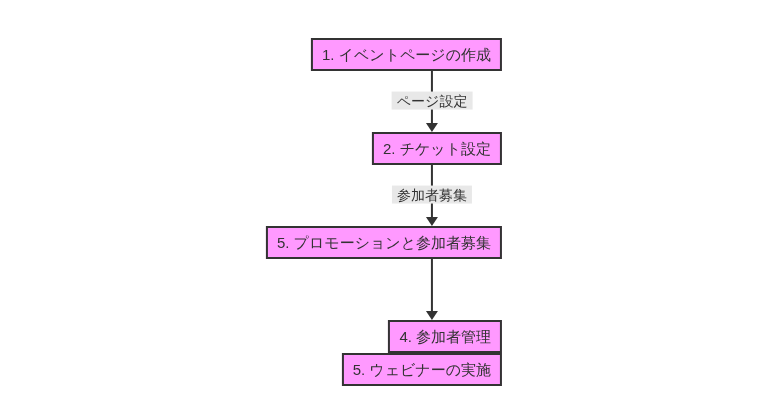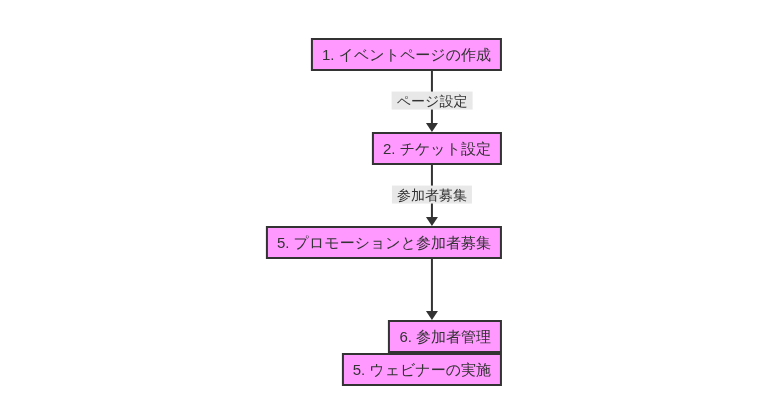--- a/index.html
+++ b/index.html
@@ -101,19 +101,19 @@
       <div class="edge-label">参加者募集</div>
     </div>
 
     <div class="node">5. プロモーションと参加者募集</div>
 
     <div class="connector">
       <div class="edge-line"></div>
       <div class="edge-arrowhead"></div>
     </div>
 
-    <div class="node">6. 参加者管理</div>
+    <div class="node">4. 参加者管理</div>
 
 
     <div class="node">5. ウェビナーの実施</div>
 
   </div>
 </div>
 
 </body></html>

